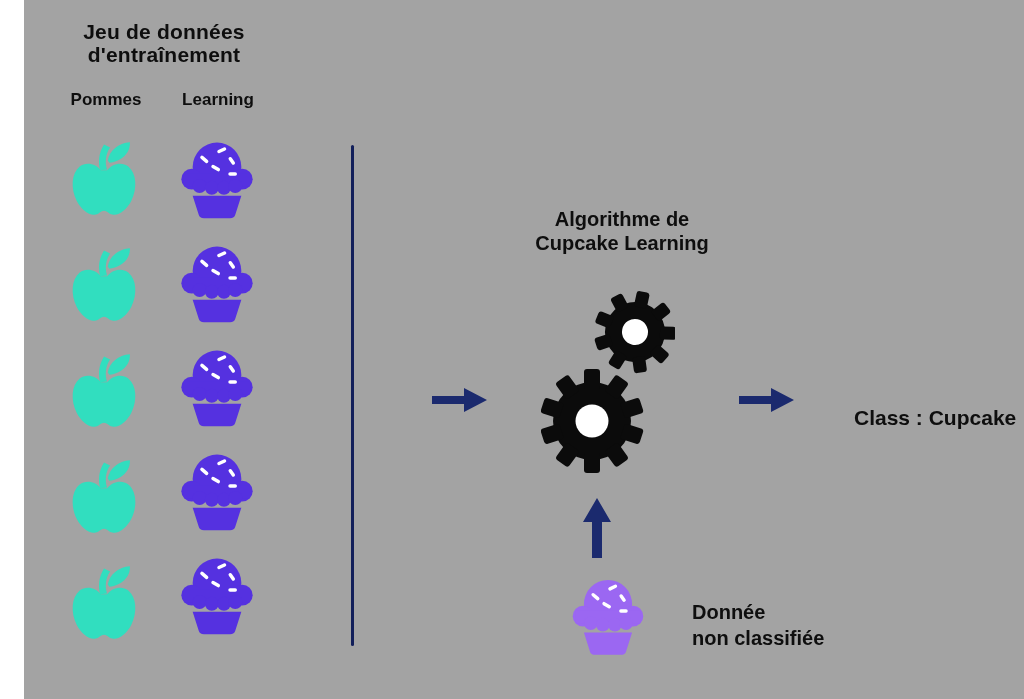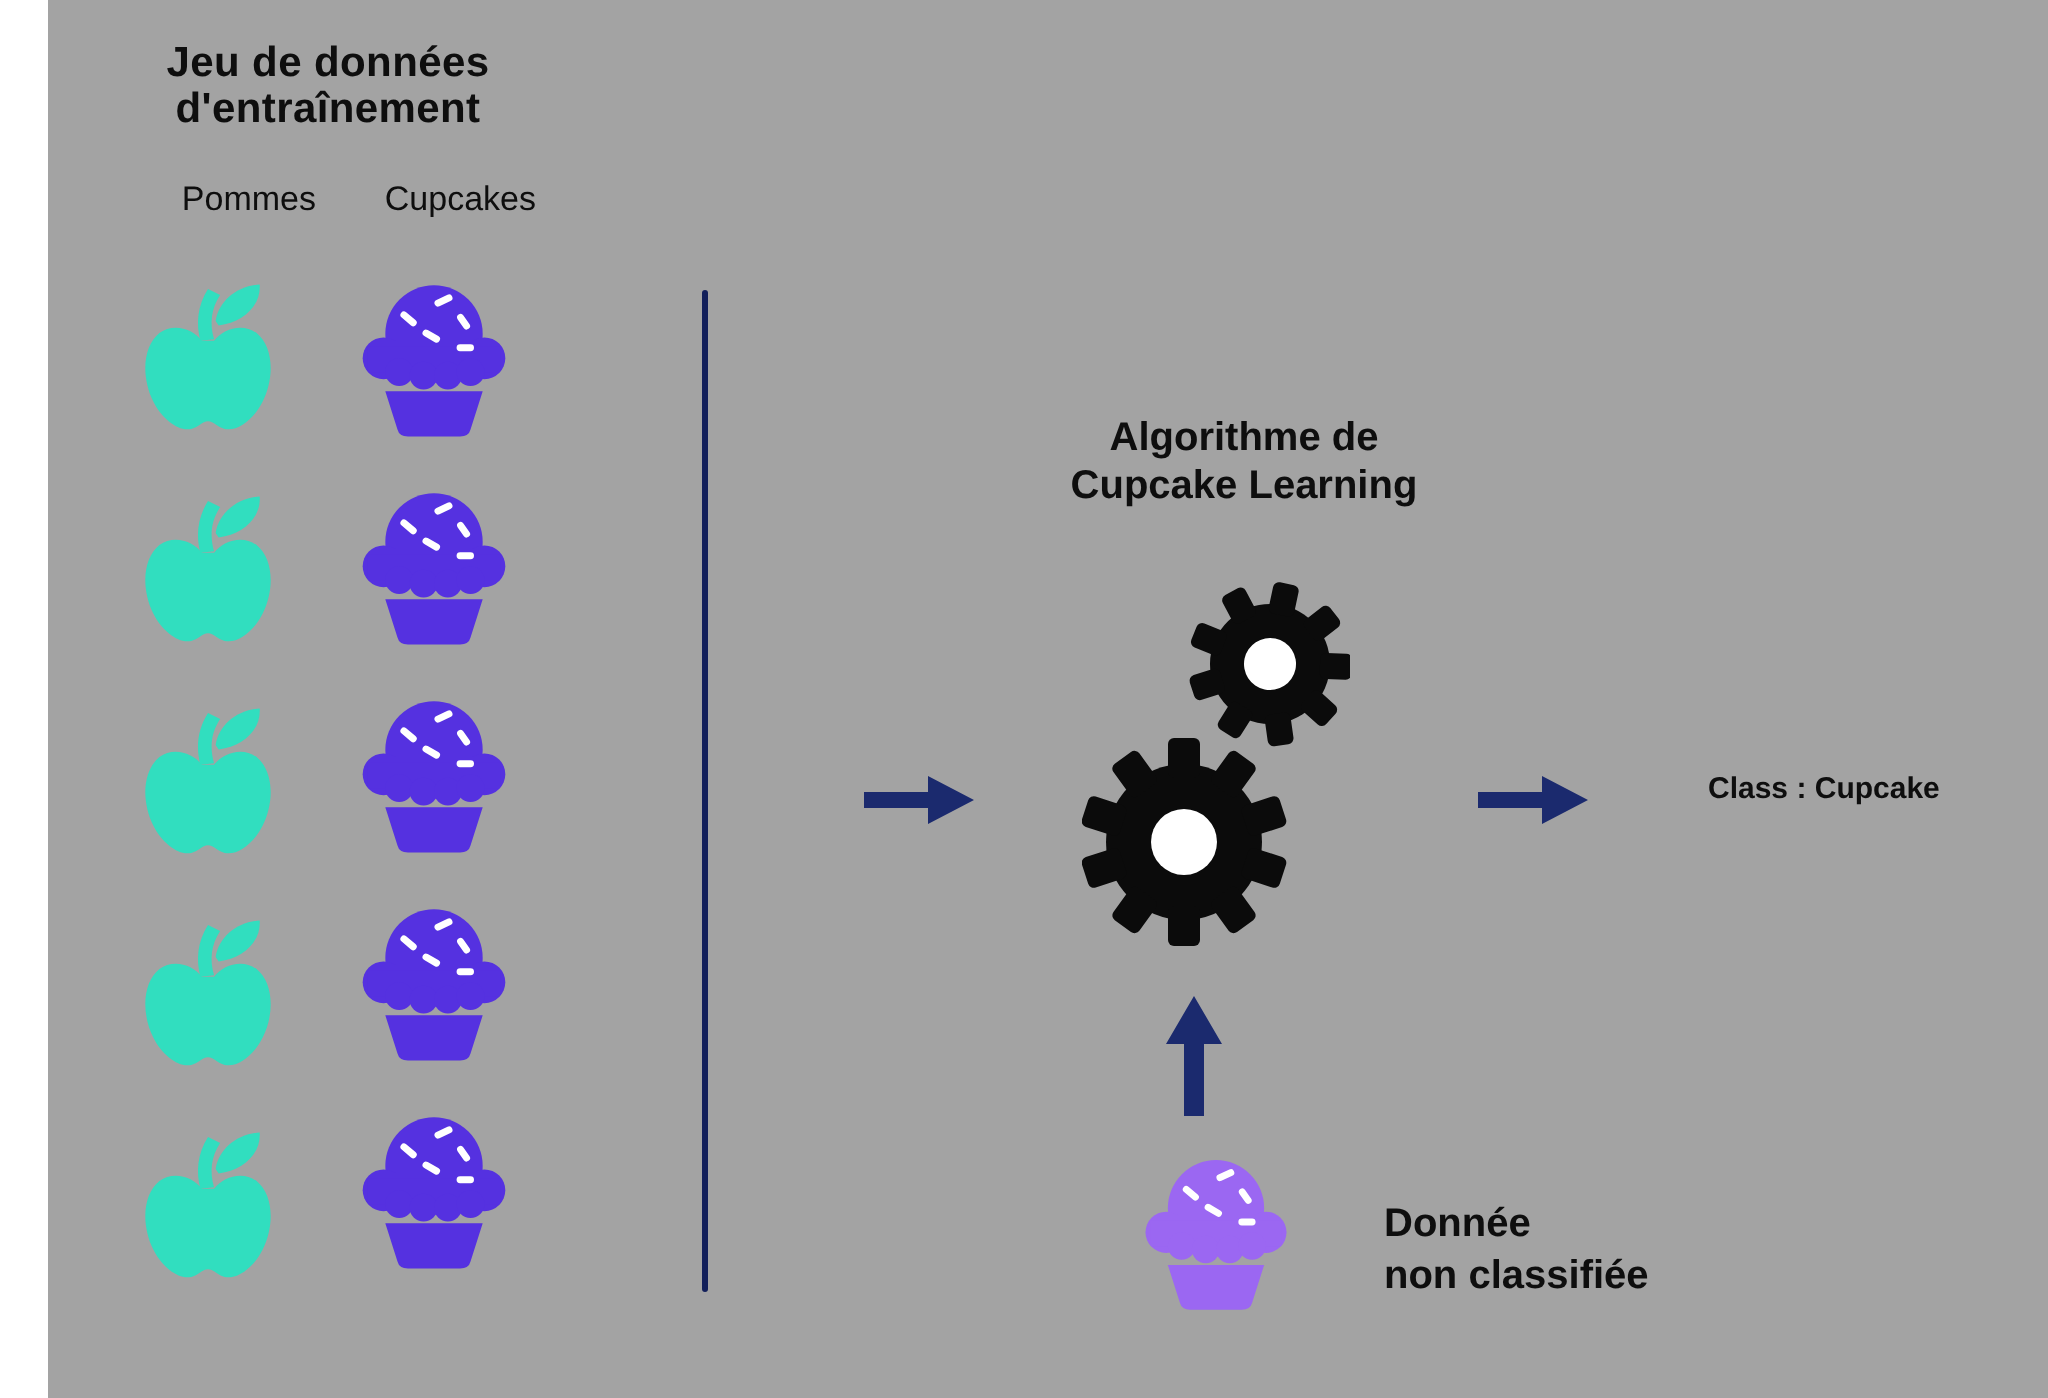--- a/index.html
+++ b/index.html
@@ -5,52 +5,52 @@
   html,body{margin:0;padding:0;background:#ffffff;}
   .canvas{
     position:relative;width:1024px;height:699px;background:#a3a3a3;overflow:hidden;
     font-family:"Liberation Sans", sans-serif;color:#0e0e0e;margin-left:24px;
   }
   .multiline{white-space:pre-line;}
   .training-title{
     position:absolute;left:28px;top:20px;width:224px;text-align:center;
     font-size:21px;font-weight:700;line-height:23px;letter-spacing:.2px;
   }
-  .col-label{position:absolute;top:90px;font-size:17px;font-weight:400;text-align:right;}
+  .col-label{position:absolute;top:90px;font-size:17px;font-weight:700;text-align:center;}
   .col-label.pommes{left:30px;width:104px;}
   .col-label.cupcakes{left:144px;width:100px;}
   .icon-col{position:absolute;top:140px;display:flex;flex-direction:column;gap:24px;}
   .icon-col.apples{left:42px;}
   .icon-col.cupcakes-col{left:149px;}
   .icon-col svg{display:block;}
   .divider{position:absolute;left:327px;top:145px;width:3px;height:501px;border-radius:2px;}
   .algo-label{
     position:absolute;left:478px;top:207px;width:240px;text-align:center;
     font-size:20px;font-weight:700;line-height:24px;
   }
   .arrow{position:absolute;}
   .arrow.left-in{left:408px;top:387px;}
   .arrow.right-out{left:715px;top:387px;}
   .arrow.up-in{left:558px;top:498px;}
   .gears{position:absolute;left:517px;top:291px;}
-  .class-label{position:absolute;left:830px;top:386px;font-size:15px;font-weight:700;}
+  .class-label{position:absolute;left:830px;top:406px;font-size:21px;font-weight:700;}
   .input-cupcake{position:absolute;left:541px;top:577px;}
   .input-label{
     position:absolute;left:668px;top:599px;font-size:20px;font-weight:700;line-height:26px;
   }
 </style>
 </head>
 <body>
 
 <div class="canvas">
 
   <div class="training-title multiline">Jeu de données
 d'entraînement</div>
   <div class="col-label pommes">Pommes</div>
-  <div class="col-label cupcakes">Cupcakes</div>
+  <div class="col-label cupcakes">Learning</div>
 
   <div class="icon-col apples">
     <svg width="76" height="82" viewBox="0 0 100 106">
       <g fill="#31debf">
         <path d="M46 39 C40 31 27 27 18 34 C7 43 6 63 14 79 C20 91 31 99 39 97
                  C44 96 46 92 50 92 C54 92 56 96 61 97 C69 99 80 91 86 79
                  C94 63 93 43 82 34 C73 27 60 31 54 39 Z"></path>
         <path d="M45 39 C42 28 43 16 50 5 L58 9 C52 18 51 28 54 38 Z"></path>
         <path d="M55 26 C57 13 69 3 84 2 C85 16 73 27 57 29 Z"></path>
       </g>

